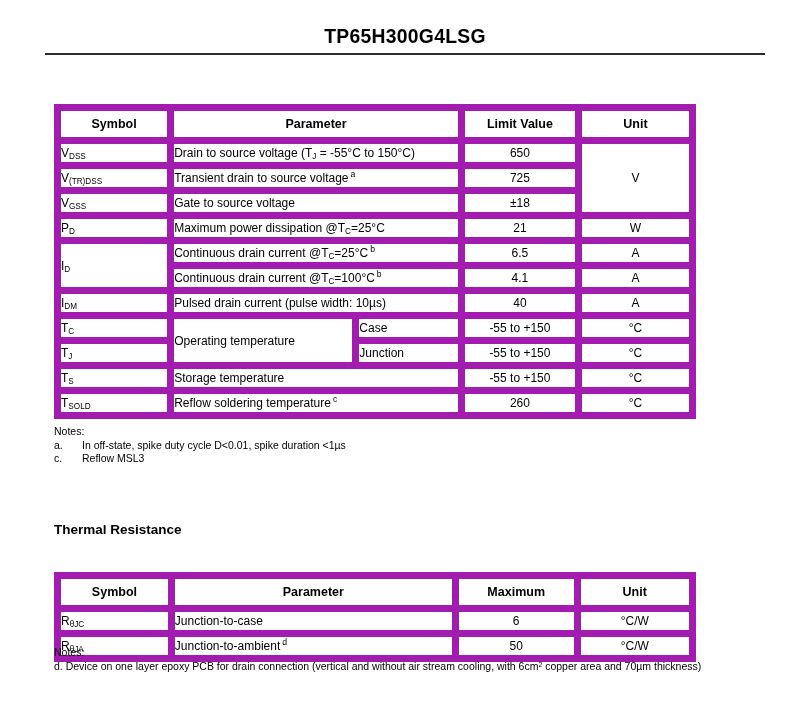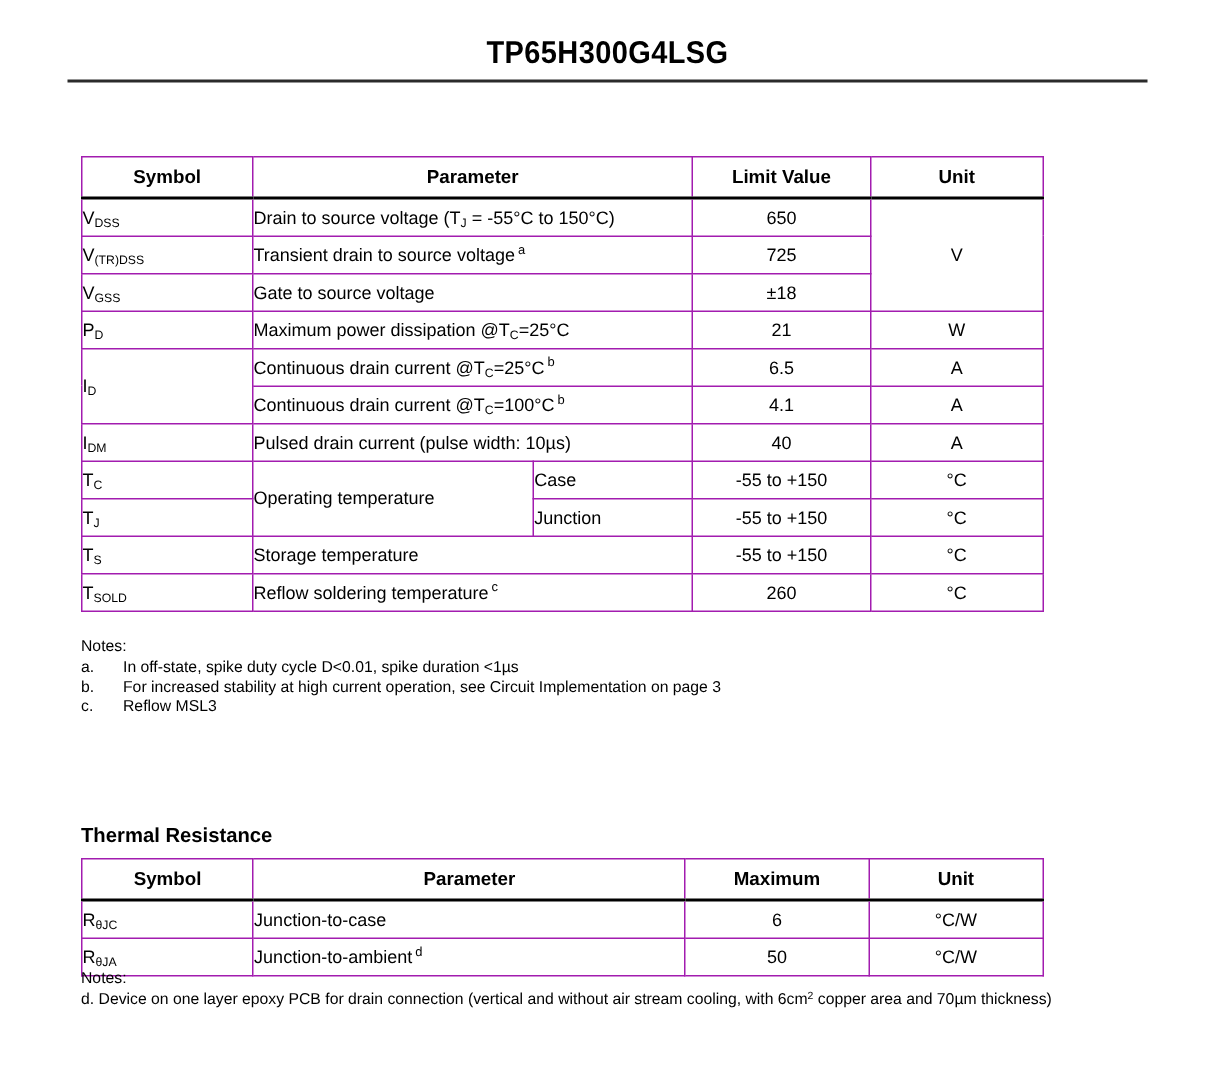--- a/index.html
+++ b/index.html
@@ -50,21 +50,21 @@
     white-space: nowrap;
   }
   .section-heading .strong {
     font-weight: bold;
   }
   .section-heading .light {
     font-weight: normal;
     font-size: 13px;
   }
   #amr-heading { left: 54px; top: 75px; }
-  #tr-heading  { left: 54px; top: 549px; font-weight: bold; }
+  #tr-heading  { left: 54px; top: 522px; font-weight: bold; }
 
   sub {
     font-size: 0.68em;
     vertical-align: baseline;
     position: relative;
     bottom: -0.28em;
   }
   sup {
     font-size: 0.66em;
     vertical-align: baseline;
@@ -79,21 +79,21 @@
   }
 
   
   table.ds {
     position: absolute;
     border-collapse: collapse;
     font-size: 12px;
     table-layout: fixed;
   }
   table.ds td, table.ds th {
-    border: 1px solid #a21caf;
+    border: 7px solid #a21caf;
     padding: 0;
     vertical-align: middle;
     font-weight: normal;
   }
   table.ds thead th {
     font-weight: bold;
     font-size: 12.5px;
     text-align: center;
     border-bottom: 2px solid #000000;
     height: 26px;
@@ -225,21 +225,20 @@
         <td class="c-par" colspan="2"><span>Reflow soldering temperature</span><span class="fn">c</span></td>
         <td class="c-val">260</td>
         <td class="c-unit">°C</td>
       </tr>
     </tbody>
   </table>
 
   <div class="notes" id="amr-notes">
     <div class="notes-title">Notes:</div>
     <span class="note-row"><span class="note-key">a.</span><span>In off-state, spike duty cycle D&lt;0.01, spike duration &lt;1µs</span></span>
-    <span class="note-row"><span class="note-key">b.</span><span>For increased stability at high current operation, see Circuit Implementation on page 3</span></span>
     <span class="note-row"><span class="note-key">c.</span><span>Reflow MSL3</span></span>
   </div>
 
   <div class="section-heading" id="tr-heading">Thermal Resistance</div>
 
   <table class="ds" id="tr-table">
     <colgroup>
       <col style="width:125px">
       <col style="width:323px">
       <col style="width:132px">

